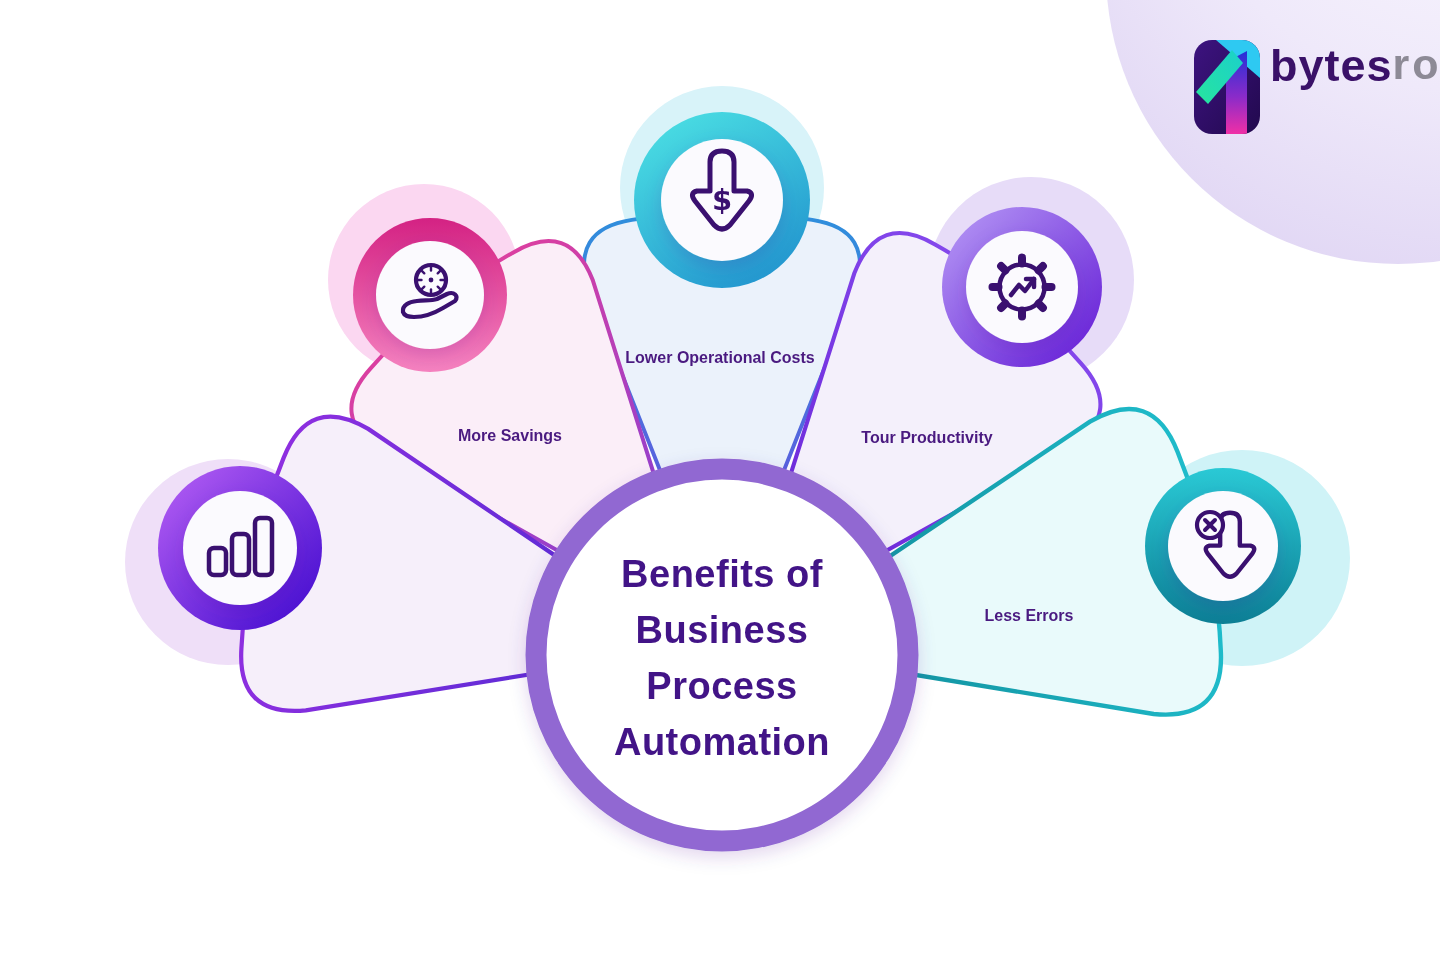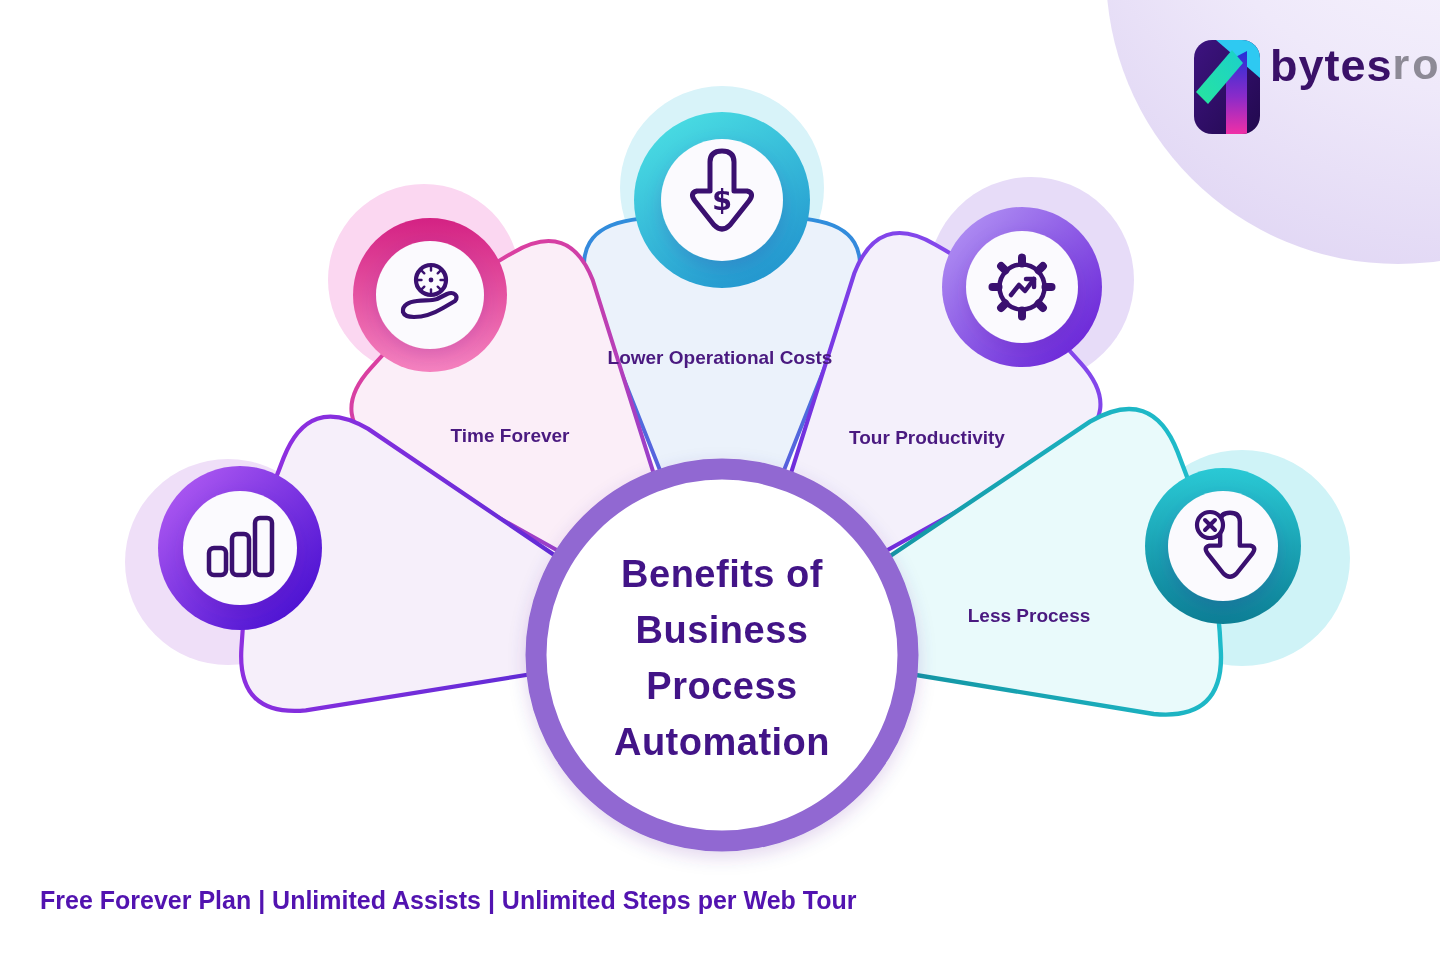--- a/index.html
+++ b/index.html
@@ -3,21 +3,21 @@
 <meta charset="utf-8">
 <style>
   html,body{margin:0;padding:0;background:#ffffff;}
   .canvas{
     position:relative;width:1440px;height:960px;overflow:hidden;background:#ffffff;
     font-family:"Liberation Sans",sans-serif;
   }
   .scene{position:absolute;left:0;top:0;}
   .label{
     position:absolute;transform:translate(-50%,-50%);
-    text-align:center;font-weight:700;font-size:19px;line-height:37px;
+    text-align:center;font-weight:700;font-size:16px;line-height:37px;
     color:#4A1A80;
   }
   .center-title{
     position:absolute;left:722px;top:658px;width:280px;
     transform:translate(-50%,-50%);
     text-align:center;font-weight:700;font-size:38px;line-height:56px;
     color:#421487;letter-spacing:.5px;
   }
   .logo{position:absolute;left:1194px;top:40px;display:flex;gap:10px;align-items:flex-start;}
   .logo-text{display:flex;margin-top:2px;}
@@ -172,24 +172,24 @@
         <g stroke="#3A1070" stroke-width="4" stroke-linecap="round">
           <line x1="-18" y1="-26" x2="-8" y2="-16"></line>
           <line x1="-8" y1="-26" x2="-18" y2="-16"></line>
         </g>
       </g>
     </g>
 
     <circle cx="722" cy="655" r="186" fill="#FFFFFF" stroke="#9168D2" stroke-width="21" filter="url(#softShadow)"></circle>
   </svg>
 
-  <div class="label" style="left:510px;top:435px;width:220px;">Time Forever</div>
+  <div class="label" style="left:510px;top:435px;width:220px;">More Savings</div>
   <div class="label" style="left:720px;top:357px;width:250px;">Lower Operational Costs</div>
   <div class="label" style="left:927px;top:437px;width:170px;">Tour Productivity</div>
-  <div class="label" style="left:1029px;top:615px;width:180px;">Less Process</div>
+  <div class="label" style="left:1029px;top:615px;width:180px;">Less Errors</div>
 
   <div class="center-title">Benefits of Business Process Automation</div>
 
   <div class="logo">
     <svg width="66" height="94" viewBox="0 0 66 94">
       <defs>
         <clipPath id="logoClip">
             <rect x="0" y="0" width="66" height="94" rx="18"></rect>
           </clipPath>
         <linearGradient id="gLogoBase" x1="0" y1="0" x2="1" y2="1">
@@ -212,15 +212,14 @@
         <polygon points="32,22 53,11 53,94 32,94" fill="url(#gLogoStem)"></polygon>
         <polygon points="2,52 38,10 49,23 14,64" fill="url(#gLogoArrow)"></polygon>
       </g>
     </svg>
     <div class="logo-text">
       <span class="logo-primary">bytes</span>
       <span class="logo-secondary">route</span>
     </div>
   </div>
 
-  <div class="footer-left">Free Forever Plan | Unlimited Assists | Unlimited Steps per Web Tour</div>
 
 </div>
 
 </body></html>

